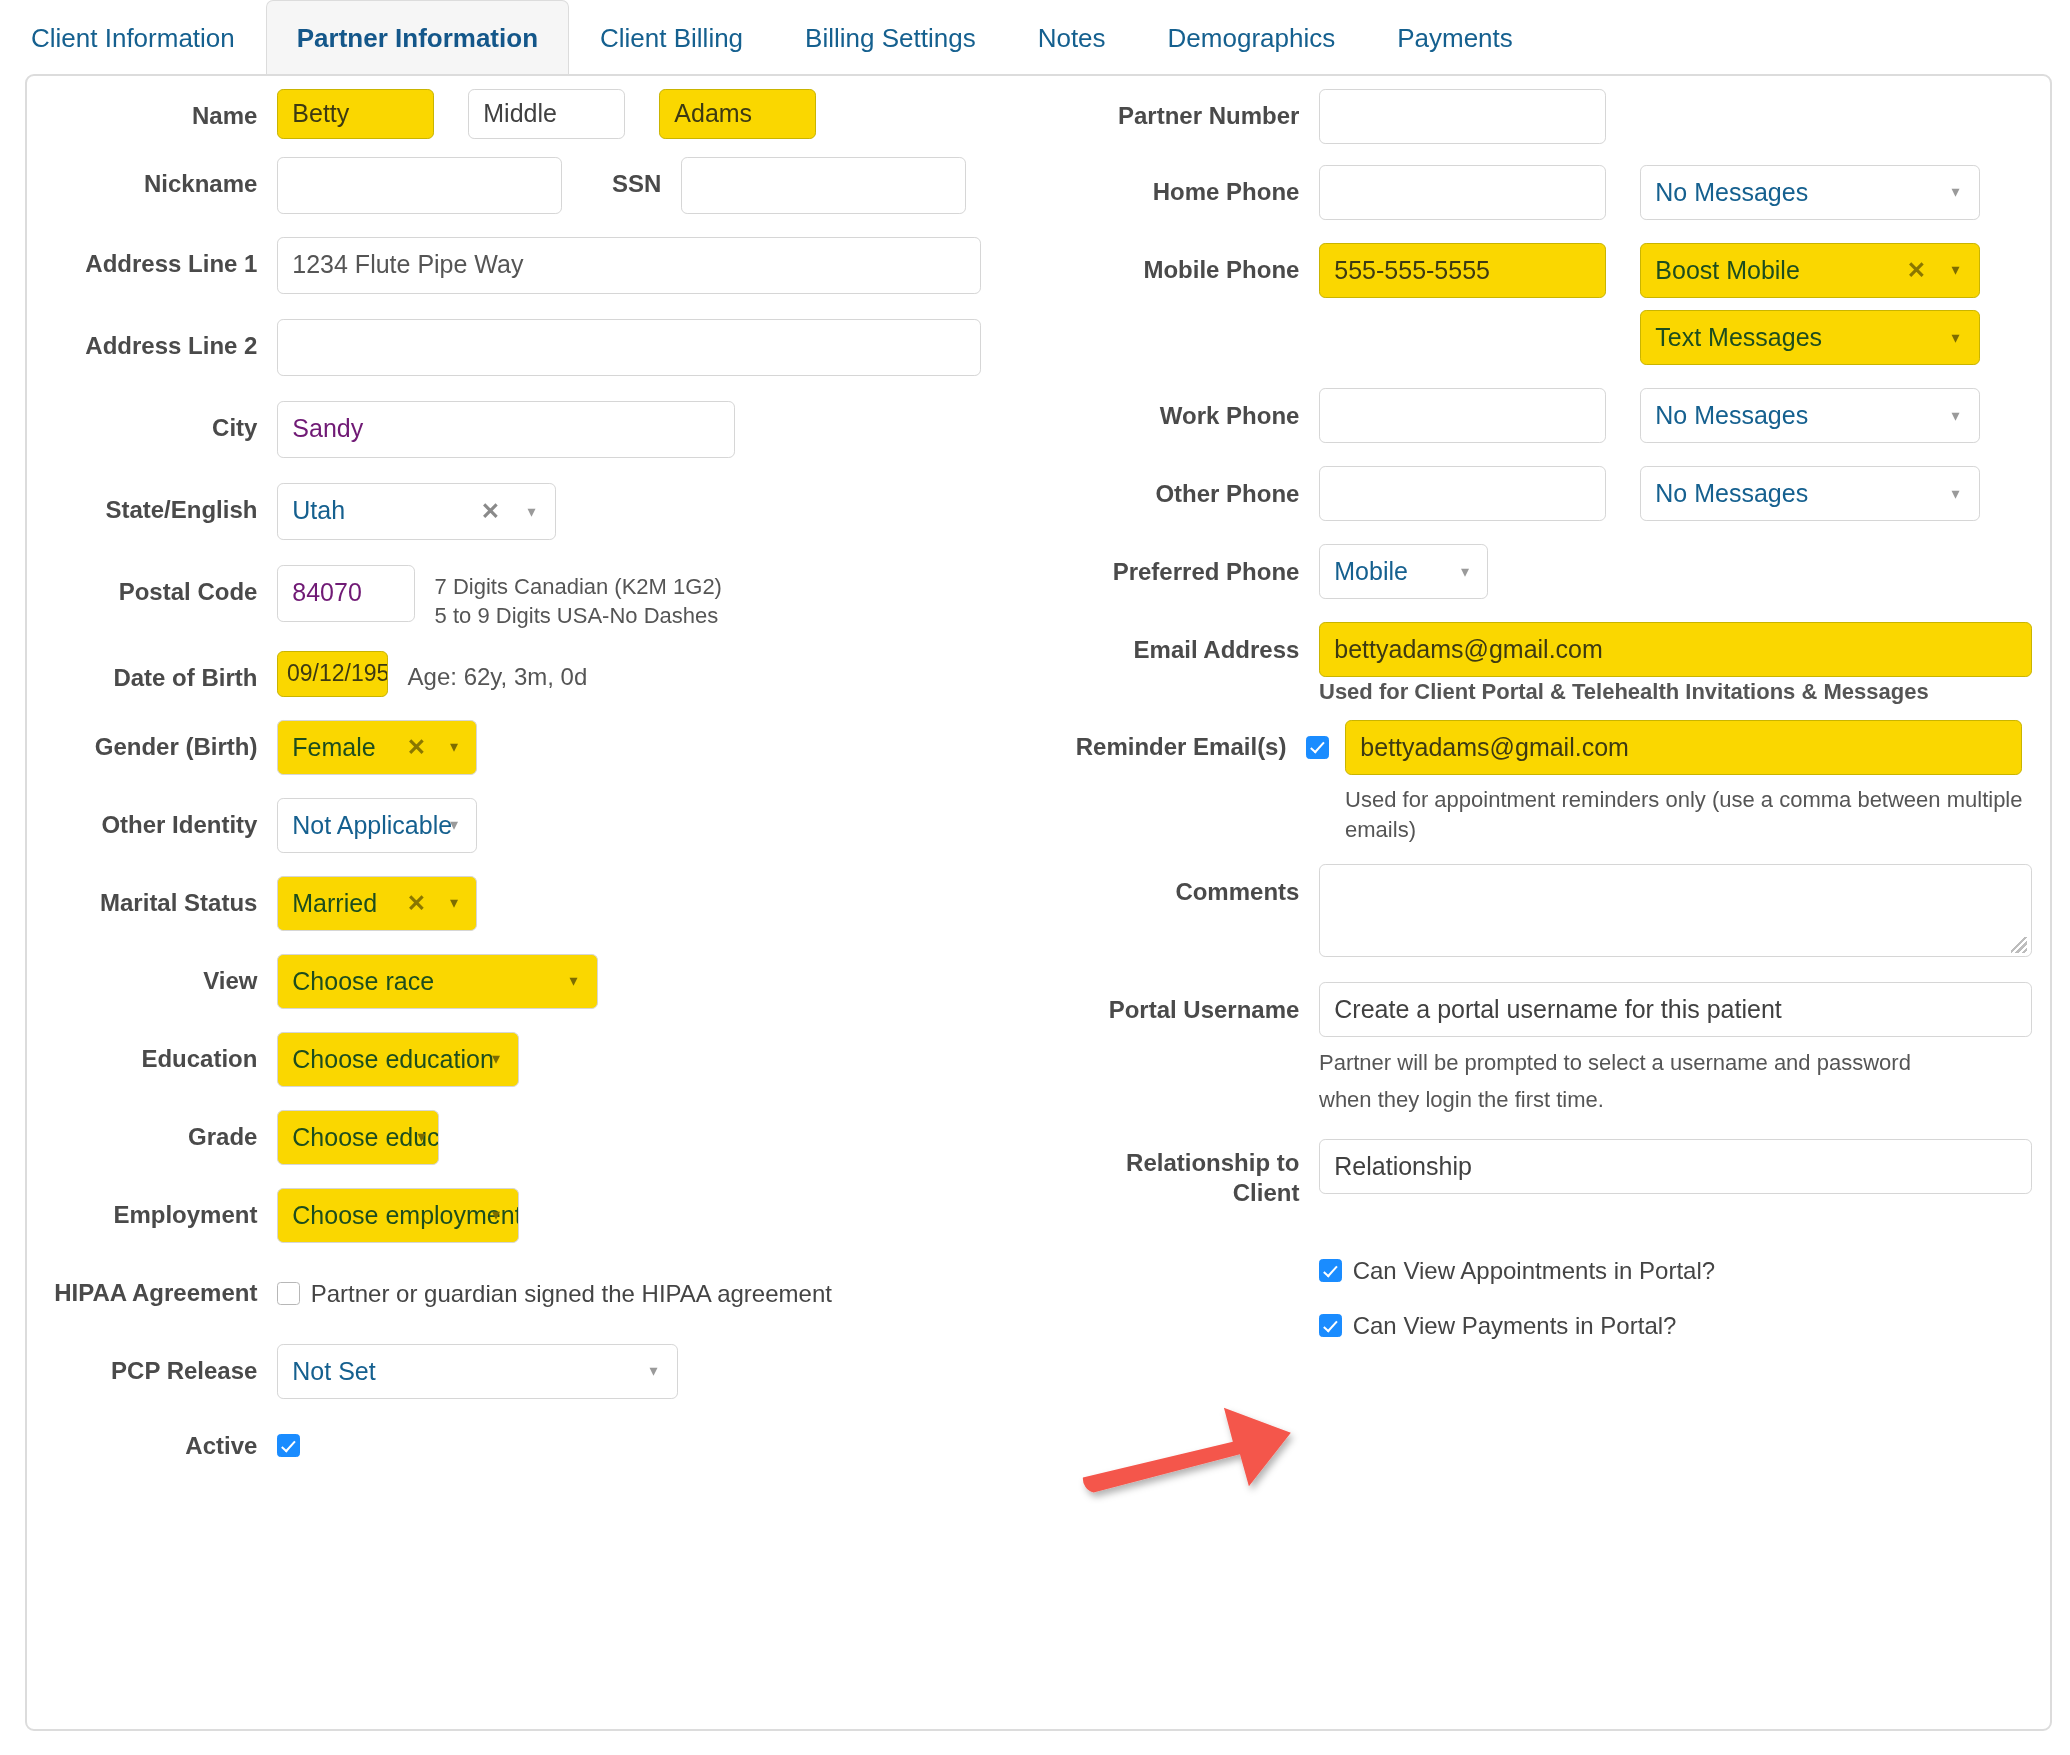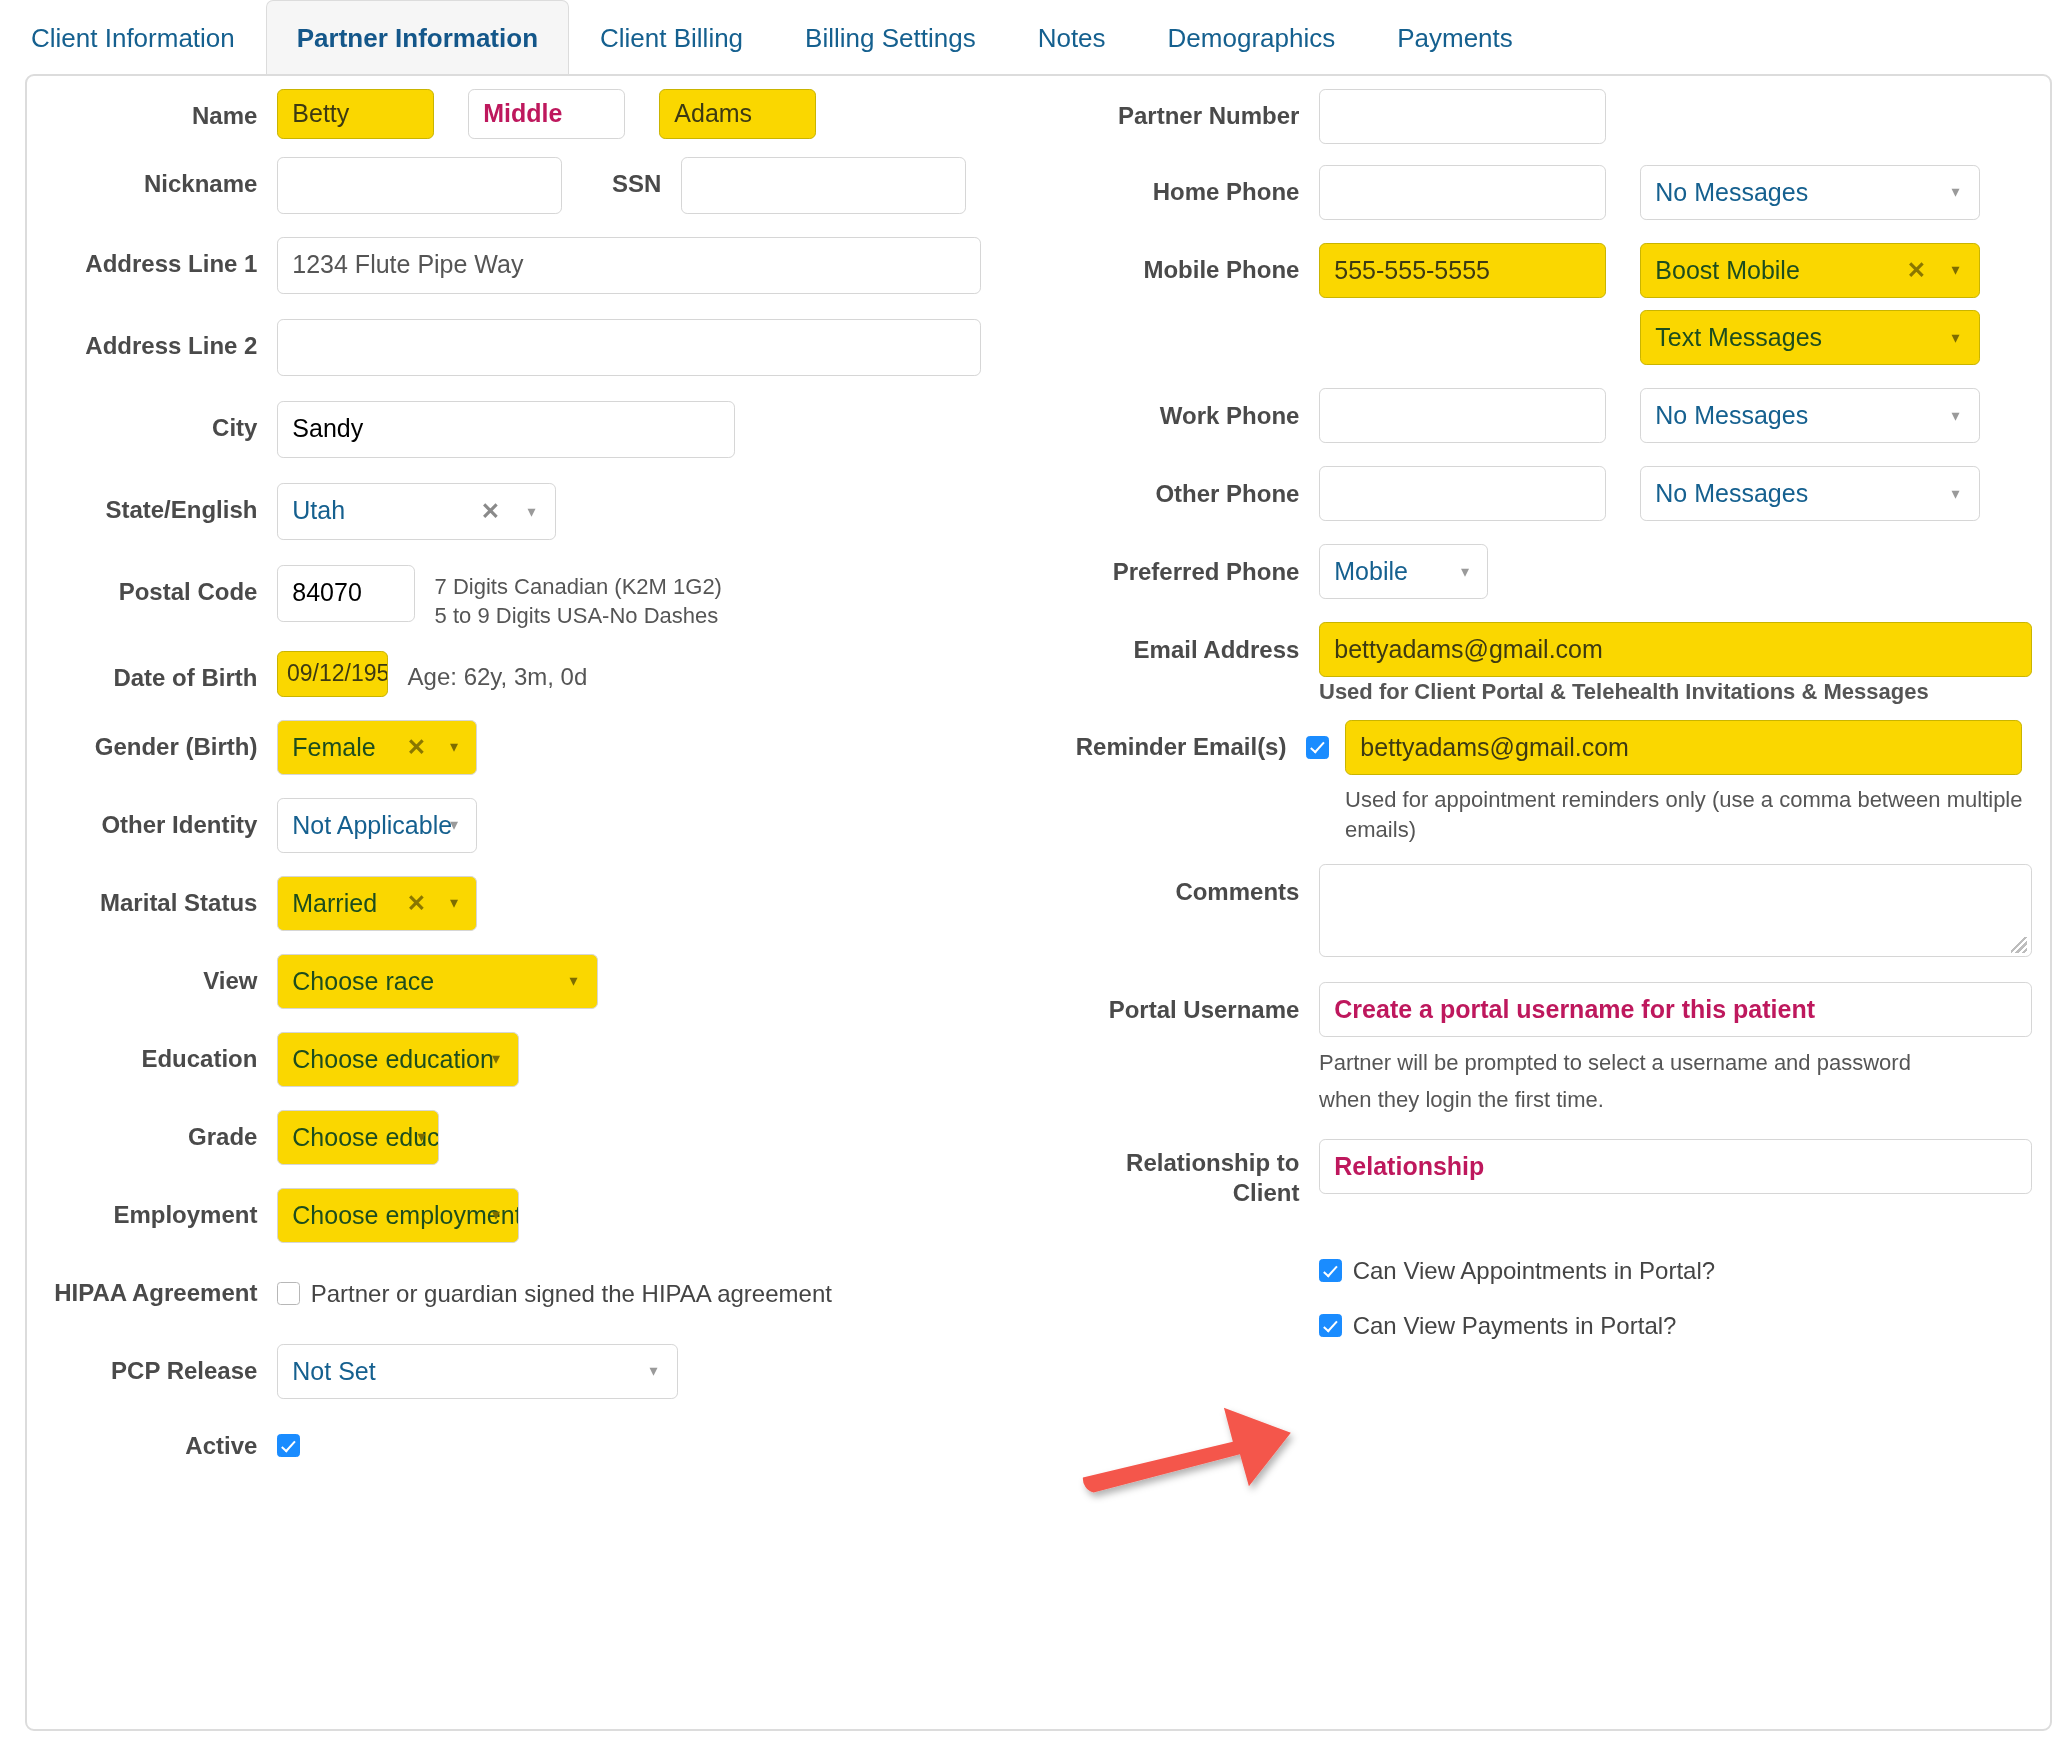--- a/index.html
+++ b/index.html
@@ -46,26 +46,26 @@
     padding-top:12.5px;box-sizing:border-box;
   }
   .L .lbl{width:250px;padding-right:19.6px;}
   .R .lbl{width:245px;padding-right:19.6px;}
   .ctrl{display:flex;align-items:flex-start;flex-wrap:wrap;}
 
   
   .inp{
     height:50px;box-sizing:border-box;
     border:1.8px solid #d6d6d6;border-radius:6.2px;
-    background:#fff;font-size:25px;color:#000000;
+    background:#fff;font-size:25px;color:#701a75;
     padding:0 14.3px;line-height:46px;
     white-space:nowrap;overflow:hidden;
     font-family:"Liberation Sans",sans-serif;
   }
-  .inp.ph{color:#be185d;font-weight:bold;}
+  .inp.ph{color:#404040;}
   .inp.hl2{background:#fad700;border:1.8px solid #c9b400;color:#3d3a12;}
 
   
   .sel{
     position:relative;height:52px;box-sizing:border-box;
     border:1.8px solid #d6d6d6;border-radius:6.2px;background:#fff;
     font-size:25px;color:#15608f;padding:0 14.3px;line-height:48px;
     white-space:nowrap;overflow:hidden;
   }
   .sel.hl{background:#fad700;color:#1d4d1d;border-color:#d6d6d6;}

